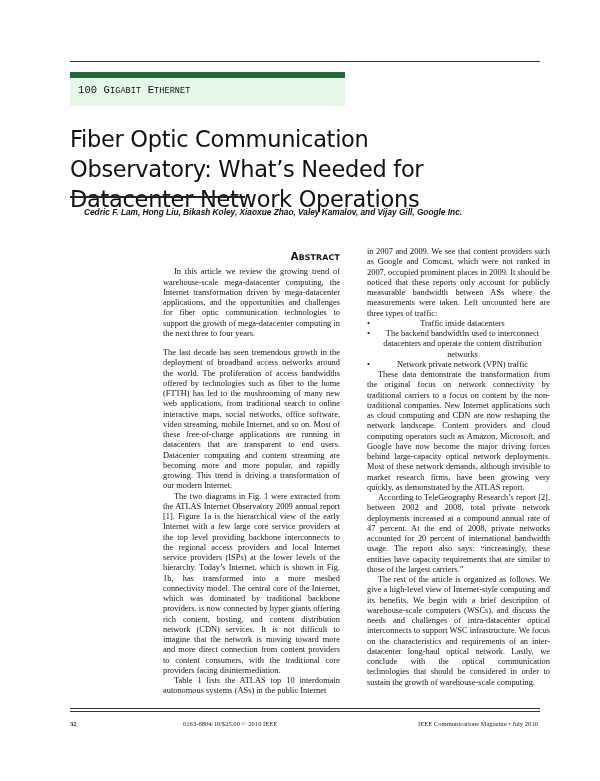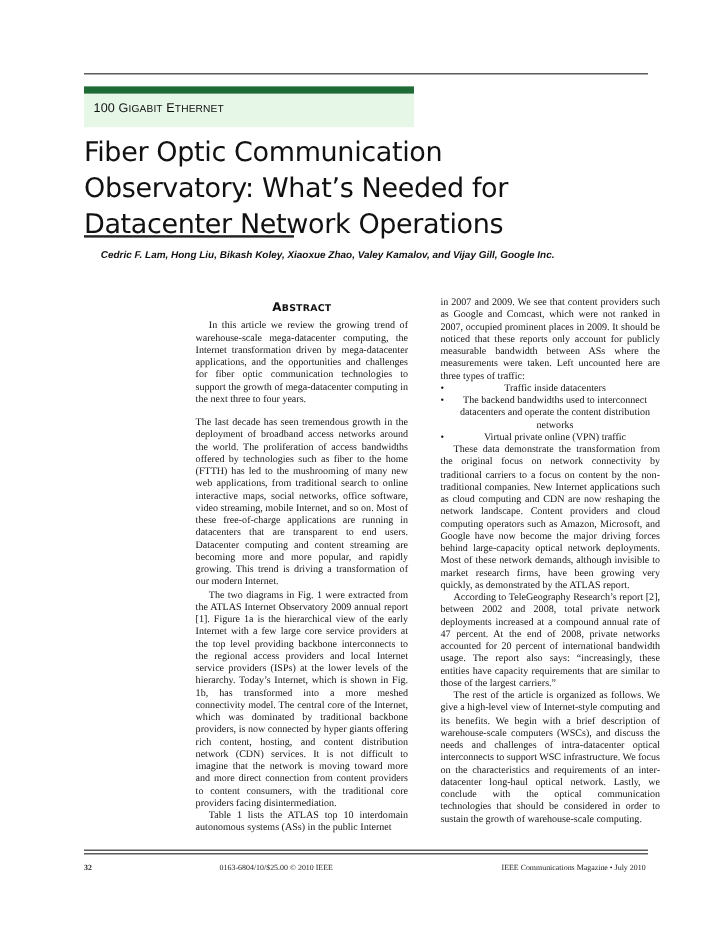--- a/index.html
+++ b/index.html
@@ -1,35 +1,35 @@
 <!DOCTYPE html>
 <html><head>
   <meta charset="utf-8">
   <style>
     html, body { margin: 0; padding: 0; background: #ffffff; }
     body { width: 600px; height: 781px; position: relative; overflow: hidden;
            font-family: "Liberation Serif", serif; color: #111; }
     .top-rule { position: absolute; left: 70px; top: 61px; width: 470px; height: 1px; background: #333; }
     .section-band { position: absolute; left: 70px; top: 72px; width: 275px; height: 34px; background: #e6f7e8; }
     .section-band .bar { height: 6px; background: #1e6b35; }
-    .section-band .label { font-family: Liberation Sans, sans-serif; font-size: 10.5px; padding: 6px 16px 0 8px; color: #111; letter-spacing: 0.1px; }
+    .section-band .label { font-family: Liberation Mono, monospace; font-size: 10.5px; padding: 6px 16px 0 8px; color: #111; letter-spacing: 0.1px; }
     .section-band .label .sc { font-size: 8.5px; }
-    .title { position: absolute; left: 70px; top: 112px; width: 470px;
+    .title { position: absolute; left: 70px; top: 124px; width: 470px;
              font-family: "DejaVu Sans", sans-serif; font-size: 22.5px; line-height: 30px;
              font-weight: normal; margin: 0; color: #111; letter-spacing: -0.3px; }
     .title-rule { position: absolute; left: 70px; top: 196px; width: 175px; height: 2px; background: #222; }
     .authors { position: absolute; left: 84px; top: 207px; width: 480px;
                font-family: Liberation Sans, sans-serif; font-style: italic; font-weight: bold;
                font-size: 8.3px; color: #111; white-space: nowrap; }
     .col { position: absolute; font-size: 8.4px; line-height: 10.25px; text-align: justify; color: #111; }
     .col-left { left: 163px; top: 252px; width: 177px; }
     .col-right { left: 367px; top: 247px; width: 183px; }
     .col p { margin: 0; text-indent: 11px; }
     .col p.noindent { text-indent: 0; }
-    .heading { font-family: "DejaVu Sans", sans-serif; font-weight: bold; text-align: center;
+    .heading { font-family: "DejaVu Sans", sans-serif; font-weight: bold; text-align: right;
                font-size: 10px; margin: 0 0 4px 0; letter-spacing: 0.2px; }
     .heading .sc { font-size: 7.8px; }
     .gap { height: 9px; }
     ul.bullets { margin: 0; padding: 0; list-style: none; }
     ul.bullets li { position: relative; padding-left: 8px; text-align: center; }
     ul.bullets li::before { content: "\2022"; position: absolute; left: 0; }
     .bottom-rule { position: absolute; left: 70px; width: 470px; height: 1.2px; background: #333; }
     .br1 { top: 708px; } .br2 { top: 711px; }
     .footer { position: absolute; top: 720px; font-size: 6.6px; color: #222; white-space: nowrap; }
     .footer.page { left: 70px; font-weight: bold; }
@@ -65,21 +65,21 @@
   <p class="noindent">The last decade has seen tremendous growth in the deployment of broadband access networks around the world. The proliferation of access bandwidths offered by technologies such as fiber to the home (FTTH) has led to the mushrooming of many new web applications, from traditional search to online interactive maps, social networks, office software, video streaming, mobile Internet, and so on. Most of these free-of-charge applications are running in datacenters that are transparent to end users. Datacenter computing and content streaming are becoming more and more popular, and rapidly growing. This trend is driving a transformation of our modern Internet.</p>
   <p>The two diagrams in Fig. 1 were extracted from the ATLAS Internet Observatory 2009 annual report [1]. Figure 1a is the hierarchical view of the early Internet with a few large core service providers at the top level providing backbone interconnects to the regional access providers and local Internet service providers (ISPs) at the lower levels of the hierarchy. Today’s Internet, which is shown in Fig. 1b, has transformed into a more meshed connectivity model. The central core of the Internet, which was dominated by traditional backbone providers, is now connected by hyper giants offering rich content, hosting, and content distribution network (CDN) services. It is not difficult to imagine that the network is moving toward more and more direct connection from content providers to content consumers, with the traditional core providers facing disintermediation.</p>
   <p>Table 1 lists the ATLAS top 10 interdomain autonomous systems (ASs) in the public Internet</p>
 </div>
 
 <div class="col col-right">
   <p class="noindent">in 2007 and 2009. We see that content providers such as Google and Comcast, which were not ranked in 2007, occupied prominent places in 2009. It should be noticed that these reports only account for publicly measurable bandwidth between ASs where the measurements were taken. Left uncounted here are three types of traffic:</p>
   <ul class="bullets">
     <li>Traffic inside datacenters</li>
     <li>The backend bandwidths used to interconnect datacenters and operate the content distribution networks</li>
-    <li>Virtual private online (VPN) traffic</li>
+    <li>Network private network (VPN) traffic</li>
   </ul>
   <p>These data demonstrate the transformation from the original focus on network connectivity by traditional carriers to a focus on content by the non-traditional companies. New Internet applications such as cloud computing and CDN are now reshaping the network landscape. Content providers and cloud computing operators such as Amazon, Microsoft, and Google have now become the major driving forces behind large-capacity optical network deployments. Most of these network demands, although invisible to market research firms, have been growing very quickly, as demonstrated by the ATLAS report.</p>
   <p>According to TeleGeography Research’s report [2], between 2002 and 2008, total private network deployments increased at a compound annual rate of 47 percent. At the end of 2008, private networks accounted for 20 percent of international bandwidth usage. The report also says: “increasingly, these entities have capacity requirements that are similar to those of the largest carriers.”</p>
   <p>The rest of the article is organized as follows. We give a high-level view of Internet-style computing and its benefits. We begin with a brief description of warehouse-scale computers (WSCs), and discuss the needs and challenges of intra-datacenter optical interconnects to support WSC infrastructure. We focus on the characteristics and requirements of an inter-datacenter long-haul optical network. Lastly, we conclude with the optical communication technologies that should be considered in order to sustain the growth of warehouse-scale computing.</p>
 </div>
 
 <div class="bottom-rule br1"></div>
 <div class="bottom-rule br2"></div>
 
 <div class="footer page">32</div>

